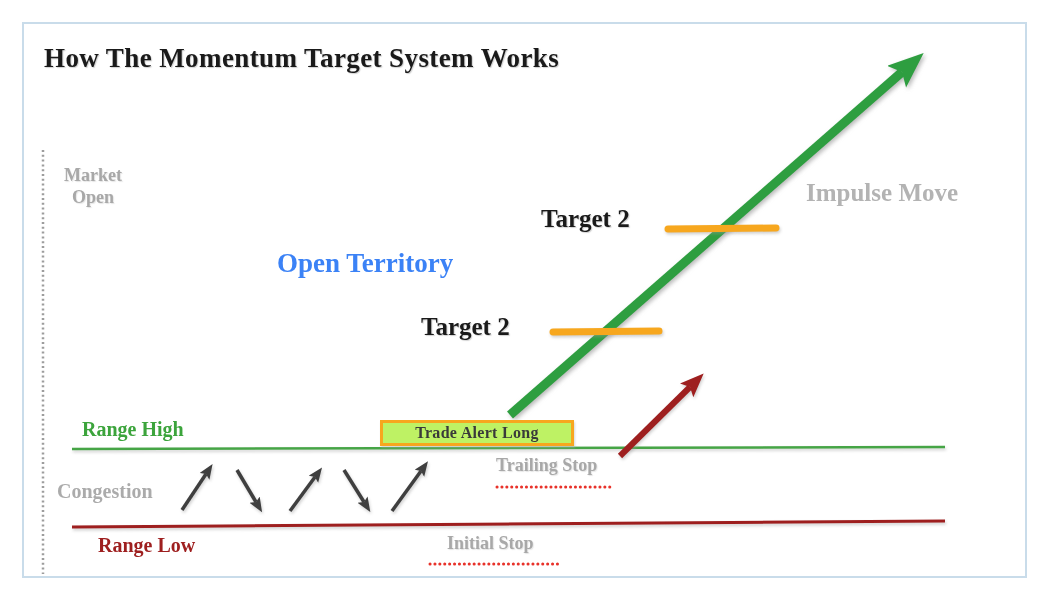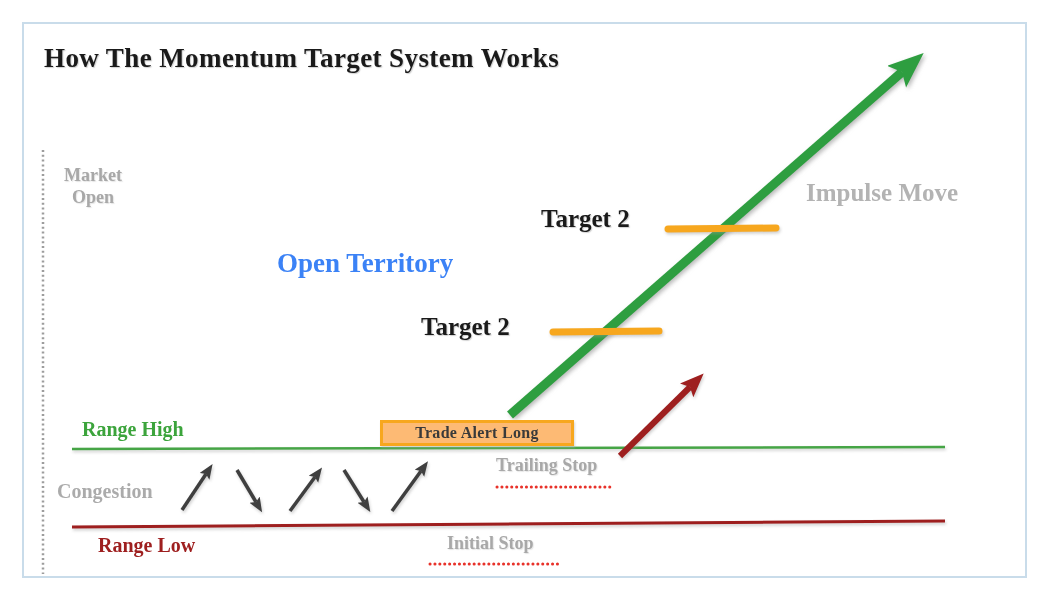--- a/index.html
+++ b/index.html
@@ -29,21 +29,21 @@
   #target-2{left:541px;top:204px;font-size:25px;}
   #target-1{left:421px;top:312px;font-size:25px;}
   #range-high{left:82px;top:417px;font-size:20px;}
   #congestion{left:57px;top:479px;font-size:20px;color:#ABABAB;}
   #range-low{left:82px;top:533px;font-size:20px;margin-left:16px;}
   #trailing-stop{left:496px;top:455px;font-size:18px;}
   #initial-stop{left:447px;top:533px;font-size:18px;}
   #dynamic-trigger{left:752px;top:459px;width:178px;font-size:21px;color:#ABABAB;}
   #trade-alert-box{
     position:absolute;left:380px;top:420px;width:194px;height:26px;box-sizing:border-box;
-    border:3px solid var(--orange,#F7A71E);background:#fdba74;
+    border:3px solid var(--orange,#F7A71E);background:#bef264;
     display:flex;align-items:center;justify-content:center;
     box-shadow:1px 2px 2px rgba(170,170,170,0.45);
   }
   #trade-alert-box span{font-weight:bold;font-size:16px;color:#3A3A3A;letter-spacing:0.3px;}
   .stroke-green-arrow{stroke:var(--green-arrow,#2E9E40);}
   .stroke-green-line{stroke:var(--green-line,#46A546);}
   .stroke-orange{stroke:var(--orange,#F7A71E);}
   .stroke-darkred{stroke:var(--dark-red,#9E1F1F);}
   .stroke-red{stroke:var(--red-dotted,#E8322A);}
   .stroke-zig{stroke:var(--zigzag,#3F3F3F);}

